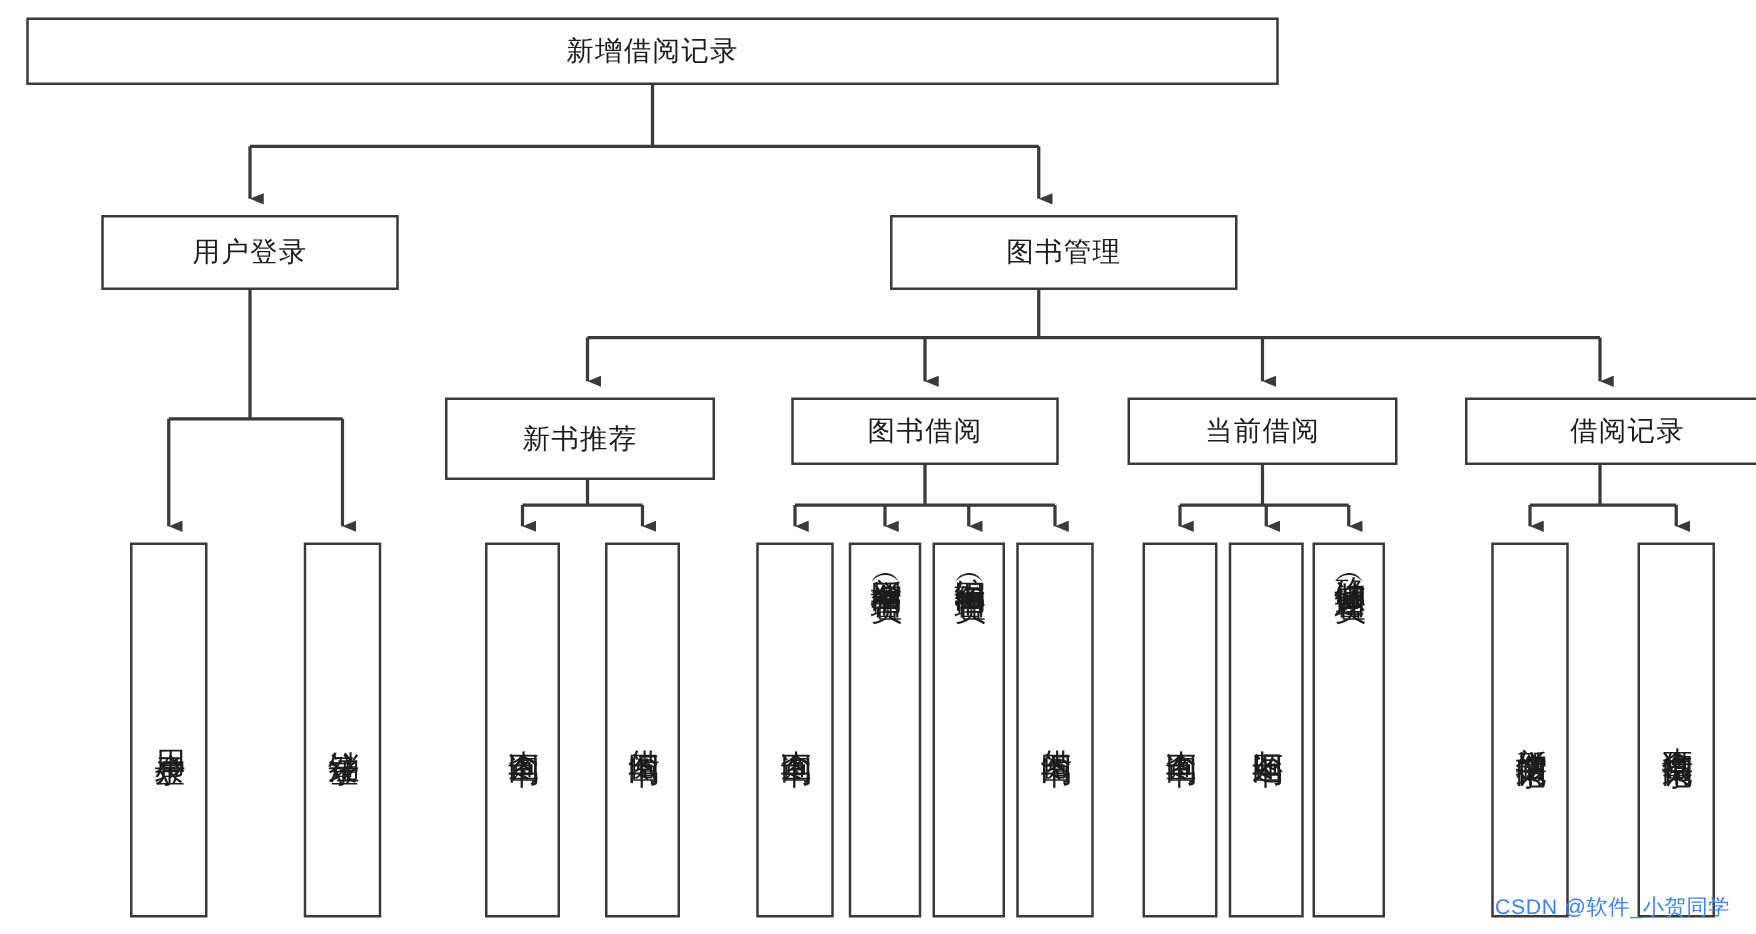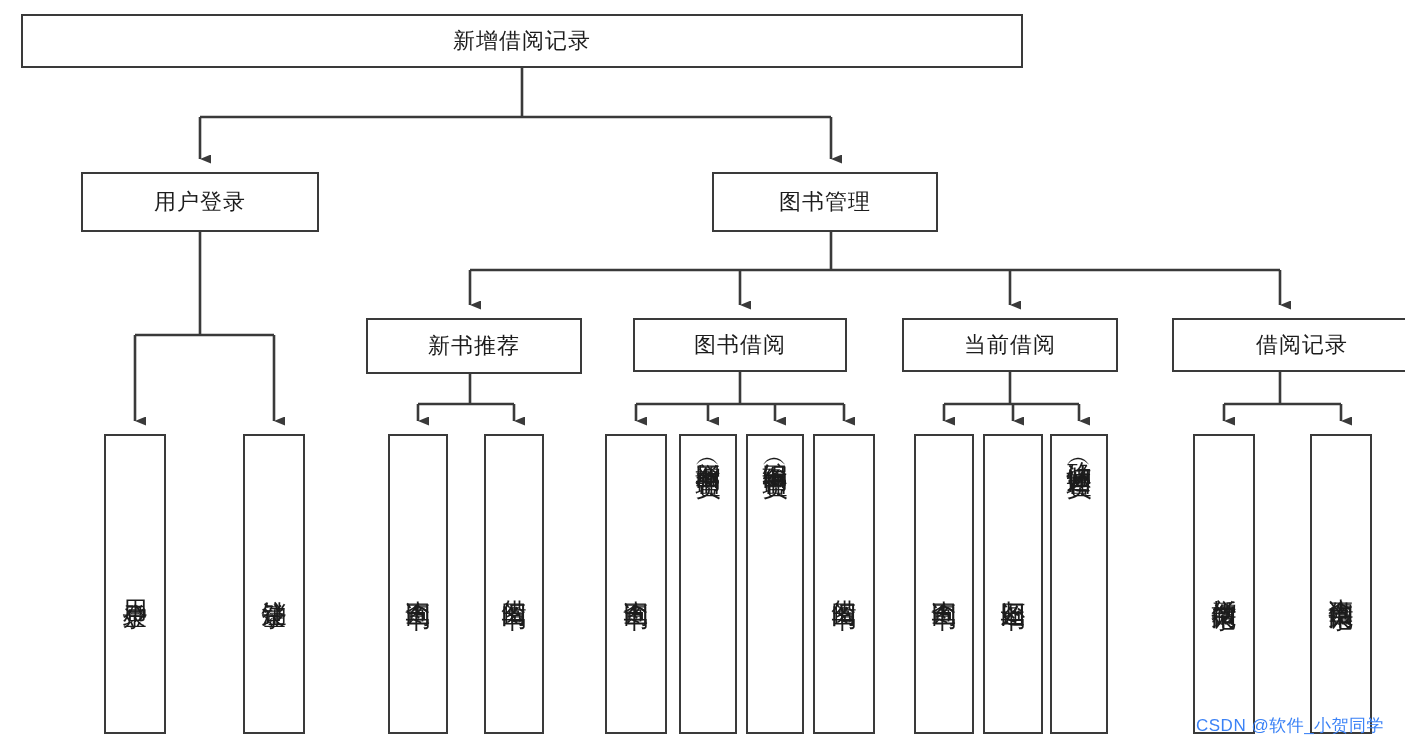--- a/index.html
+++ b/index.html
@@ -108,25 +108,25 @@
       </g>
   </svg>
 
   <div class="node horiz" style="left: 21px; top: 14px; width: 1002px; height: 54px;">
     <span>新增借阅记录</span>
   </div>
 
   <div class="node horiz" style="left: 81px; top: 172px; width: 238px; height: 60px;">
     <span>用户登录</span>
   </div>
-  <div class="node horiz" style="left: 712px; top: 172px; width: 226px; height: 60px;">
+  <div class="node horiz" style="left: 712px; top: 172px; width: 278px; height: 60px;">
     <span>图书管理</span>
   </div>
 
-  <div class="node horiz" style="left: 366px; top: 318px; width: 216px; height: 56px;">
+  <div class="node horiz" style="left: 356px; top: 318px; width: 216px; height: 66px;">
     <span>新书推荐</span>
   </div>
   <div class="node horiz" style="left: 902px; top: 318px; width: 216px; height: 54px;">
     <span>当前借阅</span>
   </div>
   <div class="node horiz" style="left: 633px; top: 318px; width: 214px; height: 54px;">
     <span>图书借阅</span>
   </div>
   <div class="node horiz" style="left: 1172px; top: 318px; width: 260px; height: 54px;">
     <span>借阅记录</span>

